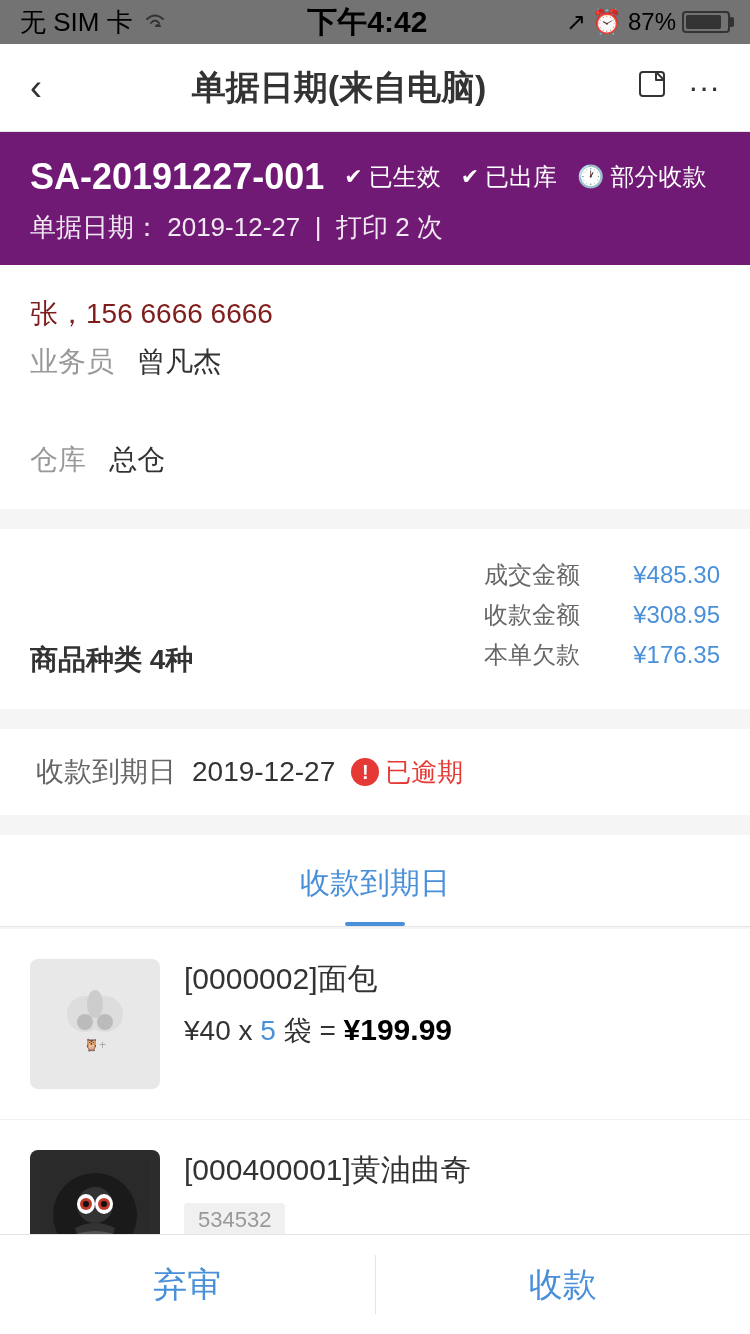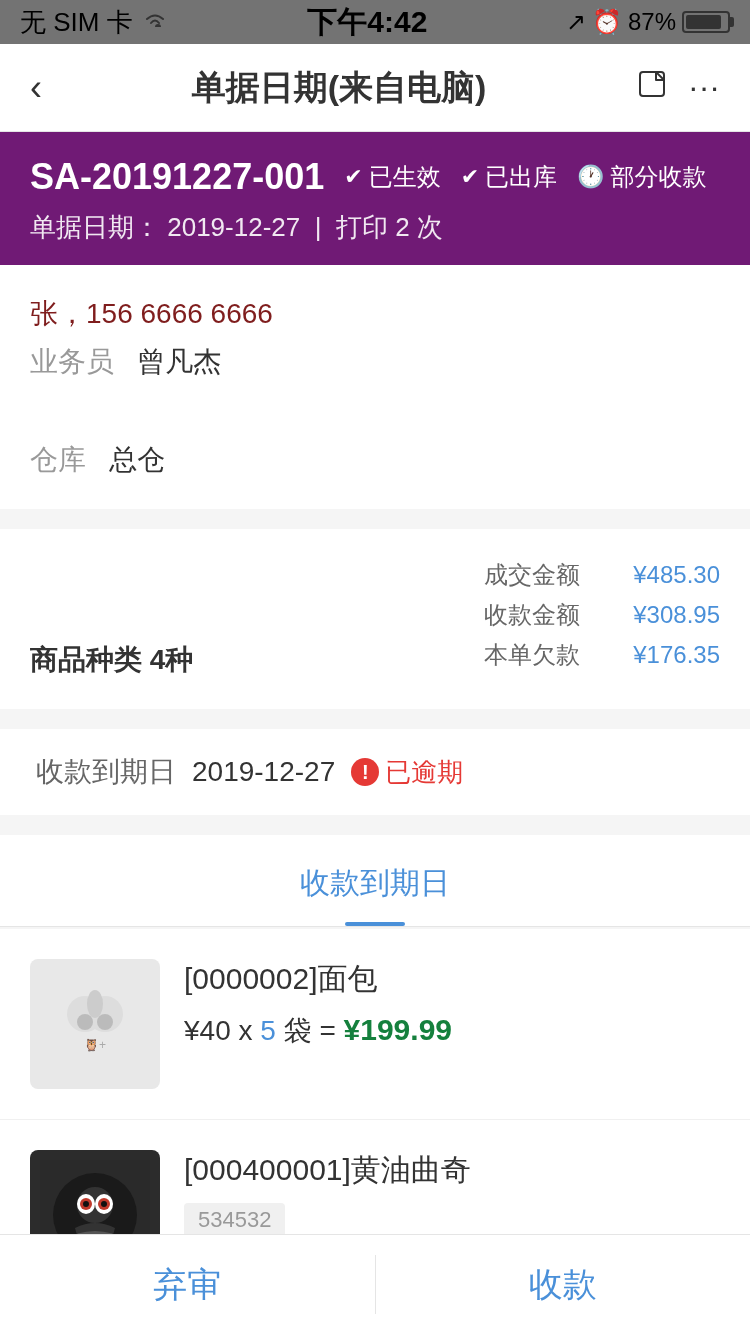--- a/index.html
+++ b/index.html
@@ -259,21 +259,21 @@
       font-size: 22px;
       padding: 4px 14px;
       border-radius: 4px;
       margin-bottom: 14px;
     }
     .product-price {
       font-size: 28px;
       color: #333;
     }
     .price-highlight { color: #4A90D9; font-weight: 500; }
-    .price-total { color: #15803d; font-weight: 600; font-size: 30px; }
+    .price-total { color: #000000; font-weight: 600; font-size: 30px; }
 
     
     .bottom-bar {
       position: fixed;
       bottom: 0; left: 0;
       width: 750px;
       height: 100px;
       background: #fff;
       border-top: 1px solid #e5e5e5;
       display: flex;

